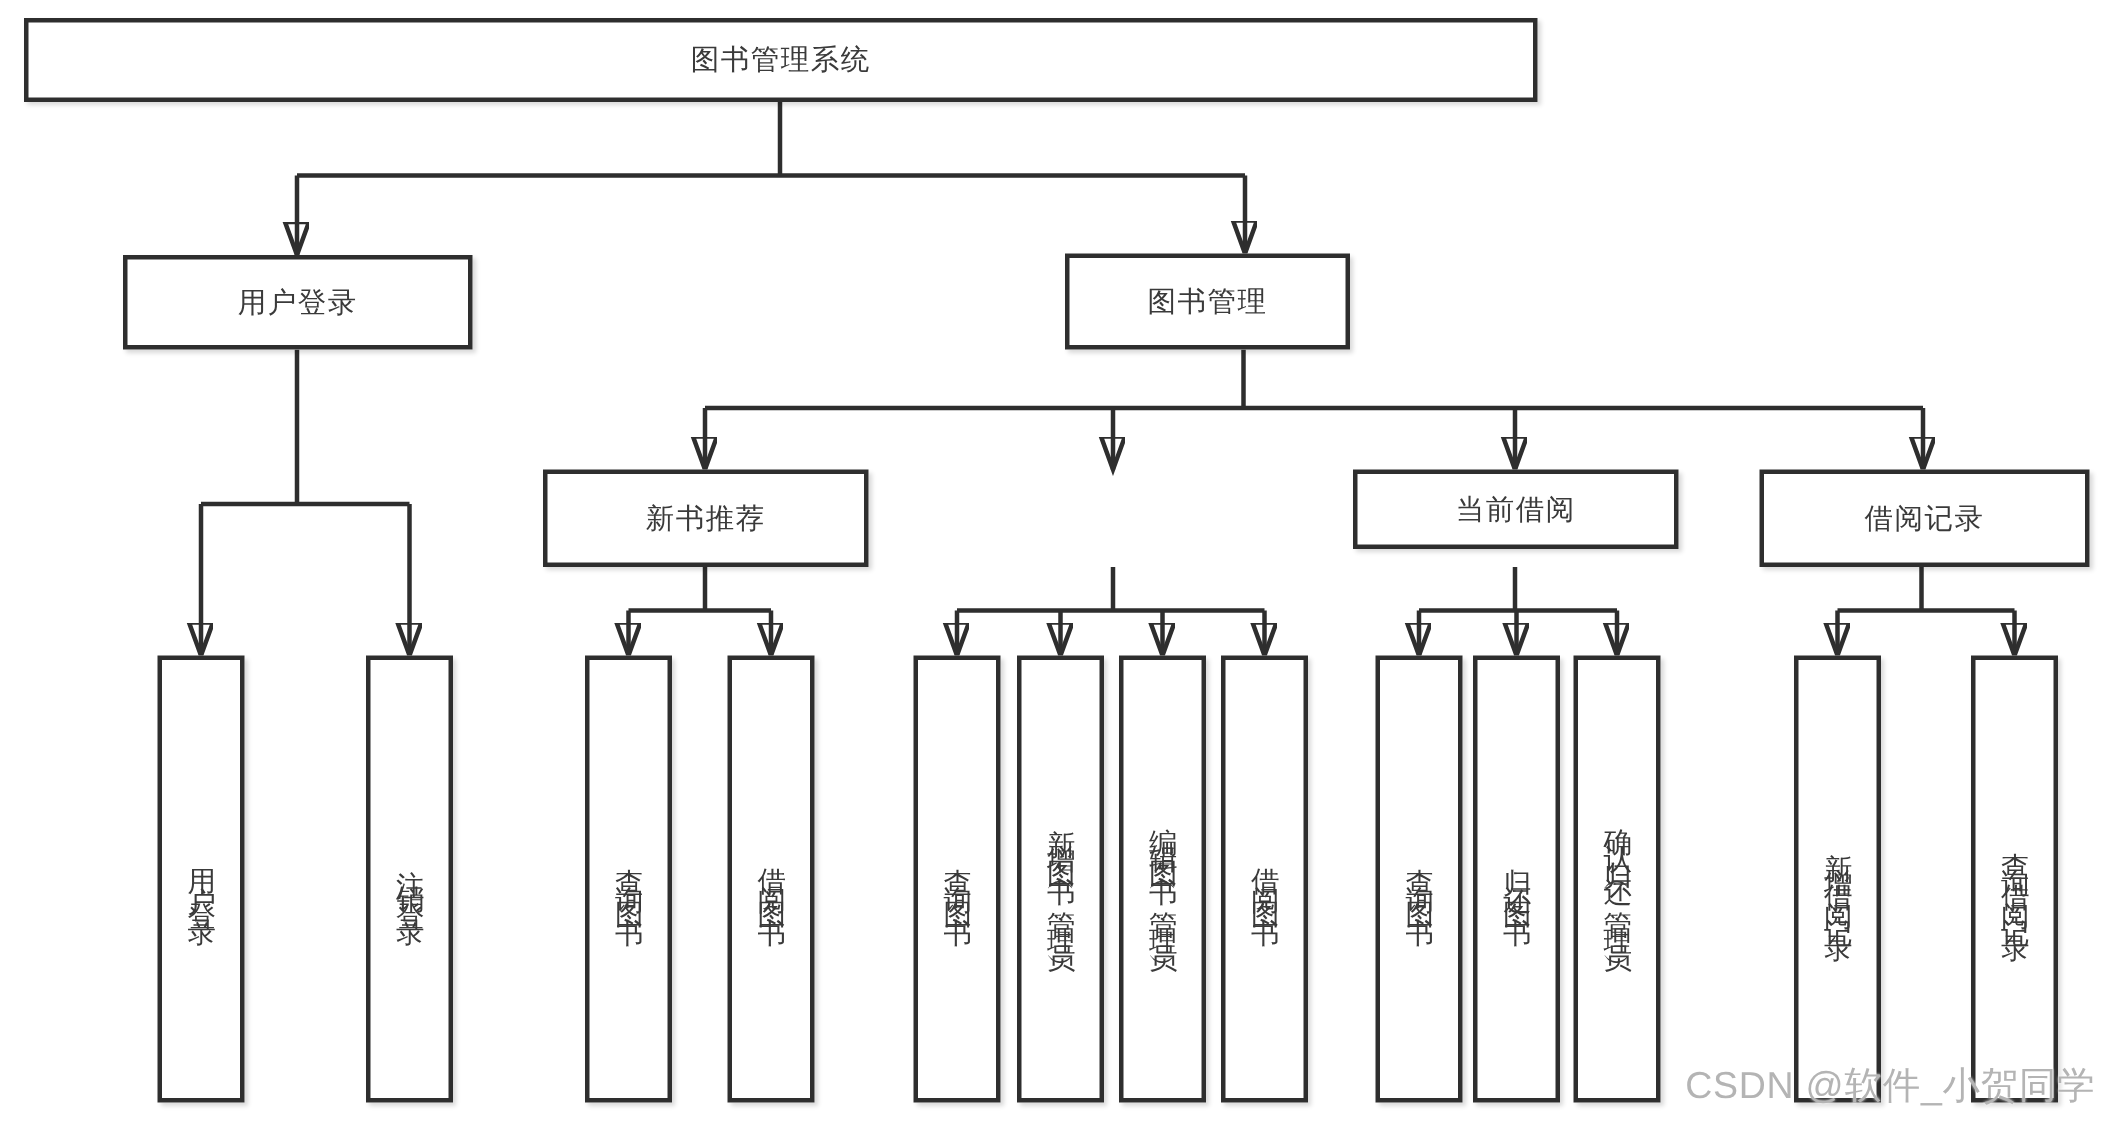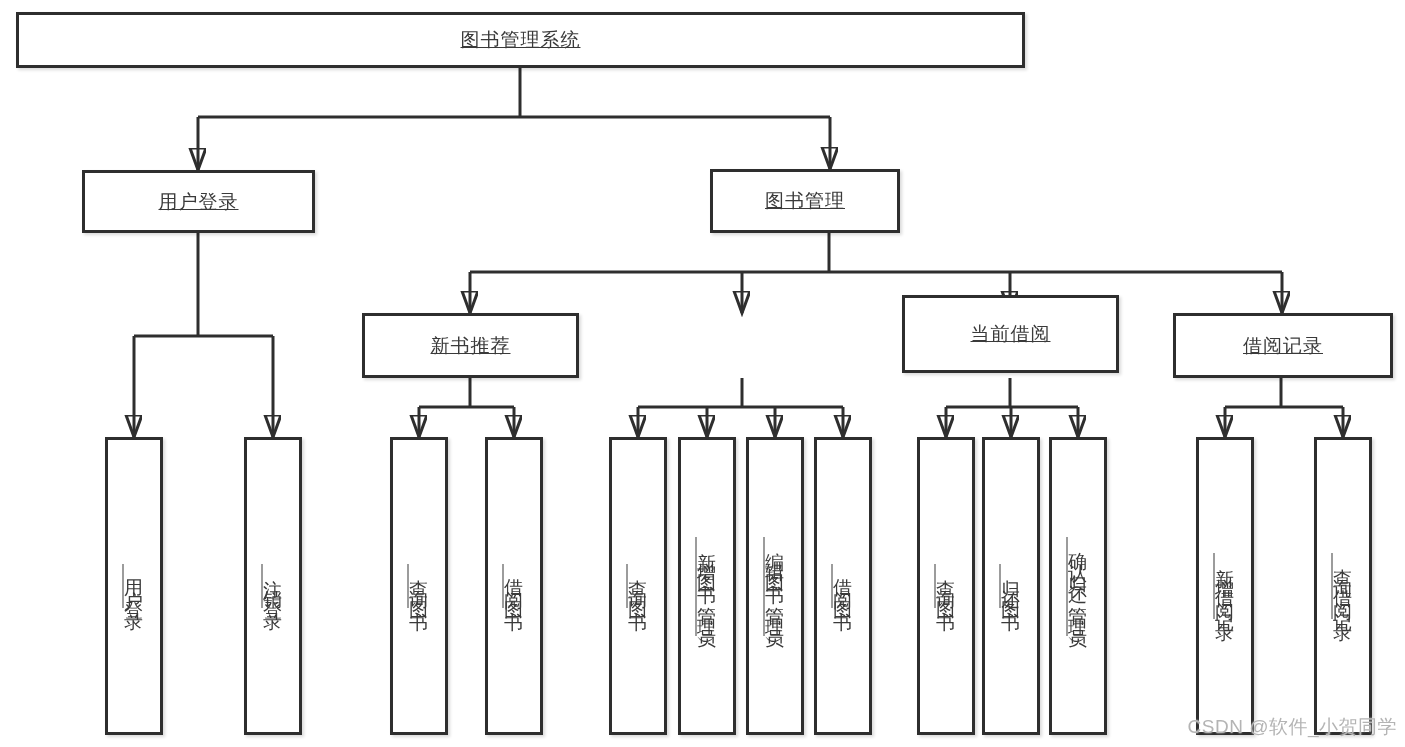--- a/index.html
+++ b/index.html
@@ -26,41 +26,40 @@
 
   .box {
     position: absolute;
     background: #ffffff;
     border: 3px solid #2e2e2e;
     box-shadow: 2px 2px 3px rgba(0,0,0,0.15);
     display: flex;
     align-items: center;
     justify-content: center;
     color: #3a3a3a;
-    text-decoration: underline;
   }
   .box.h span {
     font-size: 19px;
     letter-spacing: 1px;
     white-space: nowrap;
   }
   .box.v span {
     writing-mode: vertical-rl;
     text-orientation: mixed;
     font-size: 19px;
     letter-spacing: 11px;
     line-height: 1;
     white-space: nowrap;
   }
 
   .watermark {
     position: absolute;
     right: 8px;
     bottom: 7px;
-    font-size: 19px;
+    font-size: 25px;
     color: #b4b4b4;
     letter-spacing: 0.5px;
     text-shadow: 0 0 2px #ffffff;
     white-space: nowrap;
     pointer-events: none;
   }
 </style>
 </head>
 <body>
 
@@ -135,21 +134,21 @@
   <div class="box h" style="left:82px;top:170px;width:233px;height:63px">
     <span>用户登录</span>
   </div>
   <div class="box h" style="left:710px;top:169px;width:190px;height:64px">
     <span>图书管理</span>
   </div>
 
   <div class="box h" style="left:362px;top:313px;width:217px;height:65px">
     <span>新书推荐</span>
   </div>
-  <div class="box h" style="left:902px;top:295px;width:217px;height:78px">
+  <div class="box h" style="left:902px;top:313px;width:217px;height:53px">
     <span>当前借阅</span>
   </div>
   <div class="box h" style="left:1173px;top:313px;width:220px;height:65px">
     <span>借阅记录</span>
   </div>
 
   <div class="box v" style="left:105px;top:437px;width:58px;height:298px">
     <span>用户登录</span>
   </div>
   <div class="box v" style="left:244px;top:437px;width:58px;height:298px">

